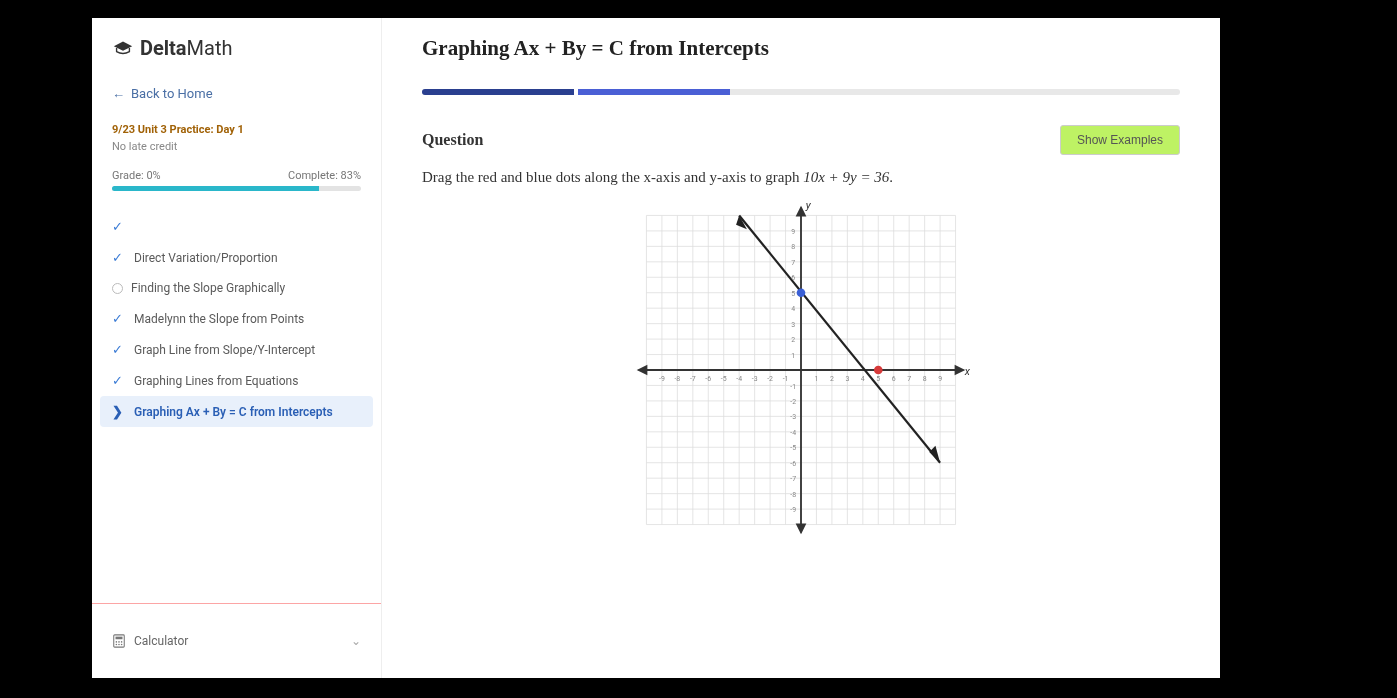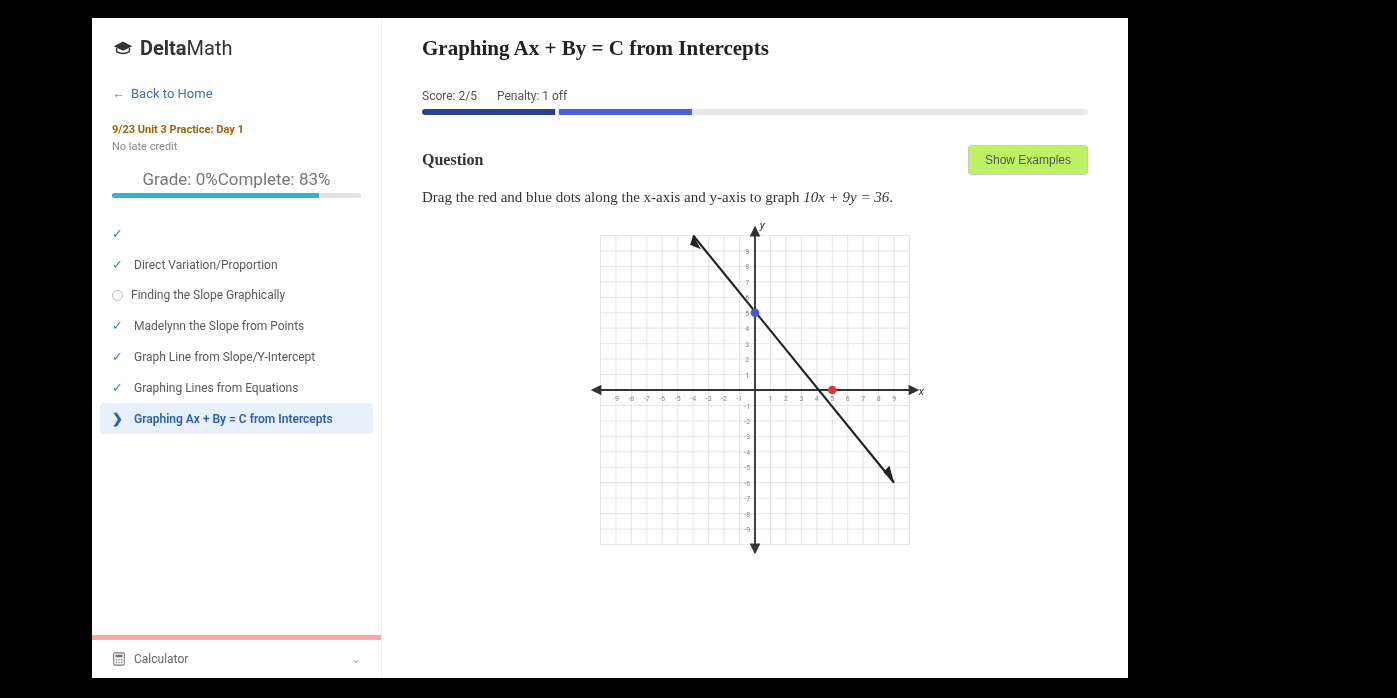--- a/index.html
+++ b/index.html
@@ -8,21 +8,21 @@
     background: #000;
     width: 1397px;
     height: 698px;
     overflow: hidden;
     position: relative;
   }
   .screen {
     position: absolute;
     top: 18px;
     left: 92px;
-    width: 1036px;
+    width: 1128px;
     height: 660px;
     background: #fff;
     display: flex;
     box-shadow: 0 0 40px rgba(0,0,0,0.5);
   }
   .sidebar {
     width: 290px;
     background: #fff;
     border-right: 1px solid #eee;
     display: flex;
@@ -48,23 +48,23 @@
     font-size: 13px;
     cursor: pointer;
   }
   .assignment {
     padding: 14px 20px 6px 20px;
   }
   .assignment-title { font-size: 11px; font-weight: 700; color: #a16207; }
   .assignment-sub { font-size: 11px; color: #888; margin-top: 4px; }
   .grade-row {
     display: flex;
-    justify-content: center;
+    justify-content: space-between;
     padding: 10px 20px 4px 20px;
-    font-size: 17px;
+    font-size: 11px;
     color: #777;
   }
   .grade-bar {
     margin: 0 20px 14px 20px;
     height: 5px;
     background: #e3e3e3;
     border-radius: 3px;
     overflow: hidden;
   }
   .grade-bar-fill {
@@ -92,22 +92,22 @@
     color: #2a5fb5;
     font-weight: 600;
   }
   .topic .check { color: #3a7bd5; font-size: 13px; width: 14px; }
   .topic .circle {
     width: 11px; height: 11px; border: 1.5px solid #bbb; border-radius: 50%;
     display: inline-block;
   }
   .topic .arrow { color: #2a5fb5; font-size: 13px; width: 14px; }
   .sidebar-footer {
-    border-top: 5px solid #fca5a5;
-    padding: 6px 20px;
+    border-top: 1px solid #fca5a5;
+    padding: 24px 20px;
   }
   .footer-row {
     display: flex;
     align-items: center;
     justify-content: space-between;
     padding: 6px 0;
     font-size: 12px;
     color: #666;
     cursor: pointer;
   }
@@ -262,24 +262,20 @@
           <span>Calculator</span>
         </span>
         <span style="color:#aaa">⌄</span>
       </div>
     </div>
   </div>
 
   <div class="main">
     <div class="page-title">Graphing Ax + By = C from Intercepts</div>
 
-    <div class="score-row">
-      <span>Score: 2/5</span>
-      <span>Penalty: 1 off</span>
-    </div>
     <div class="progress-bar">
       <div class="seg seg1"></div>
       <div class="seg gap"></div>
       <div class="seg seg2"></div>
     </div>
 
     <div class="question-header">
       <div class="question-label">Question</div>
       <button class="show-examples">Show Examples</button>
     </div>

